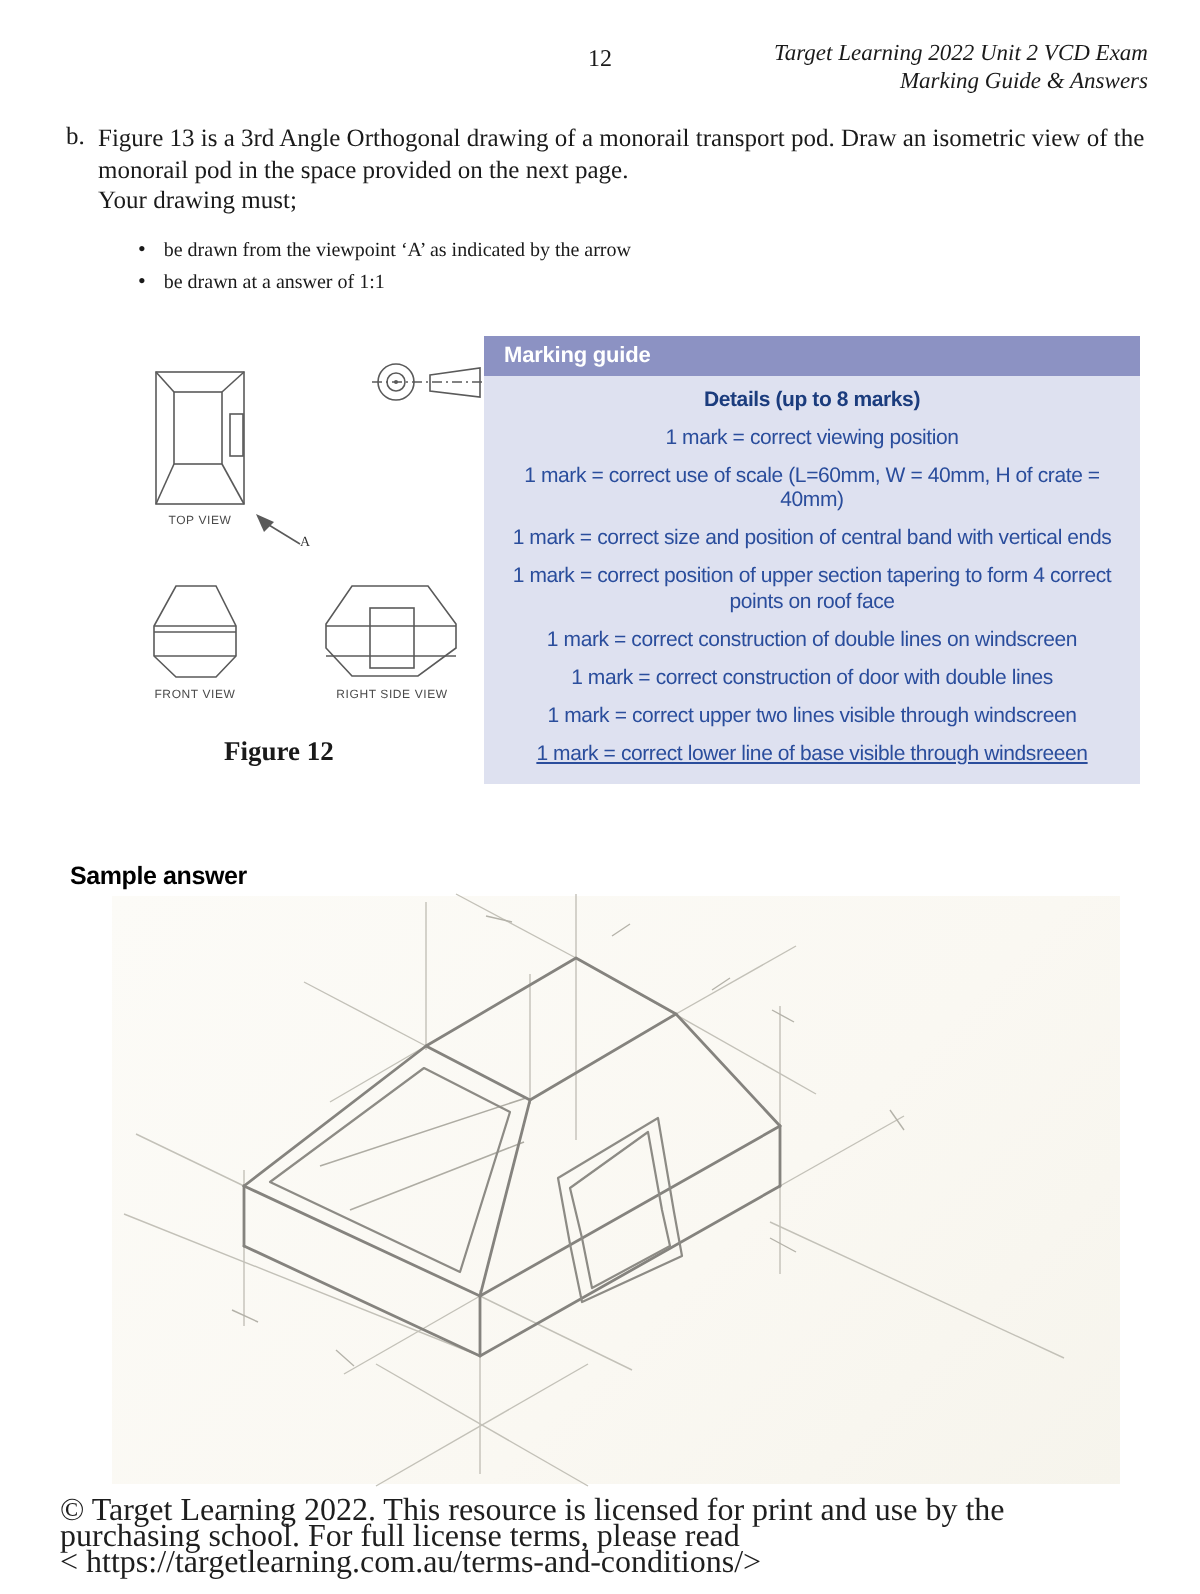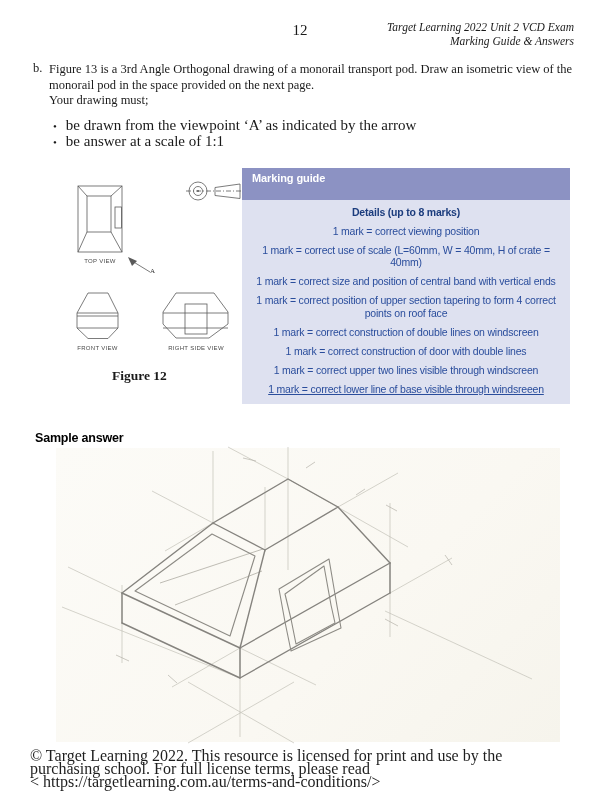--- a/index.html
+++ b/index.html
@@ -1,48 +1,48 @@
 <!DOCTYPE html>
 <html><head>
 <meta charset="utf-8">
 <style>
   html,body{margin:0;padding:0;}
   body{width:600px;height:797px;position:relative;background:#ffffff;
        font-family:"Liberation Serif", serif;color:#1a1a1a;overflow:hidden;}
   .abs{position:absolute;}
 
   
-  .page-num{left:250px;top:22px;width:100px;text-align:center;font-size:15px;}
+  .page-num{left:250px;top:22px;width:100px;text-align:center;font-size:12px;}
   .hdr-right{right:26px;top:20px;width:300px;text-align:right;font-size:11.5px;line-height:14px;font-style:italic;}
 
   
   .q-label{left:33px;top:61px;font-size:12.5px;}
   .q-text{left:49px;top:61px;width:545px;font-size:12.5px;line-height:16px;}
   .q-sub{left:49px;top:93px;width:400px;font-size:12.5px;}
-  .bullet-row{left:53px;width:480px;font-size:15px;line-height:15px;}
+  .bullet-row{left:69px;width:480px;font-size:10px;line-height:15px;}
   .bullet-row .bchar:before{content:"\2022";font-size:11px;}
   .bullet-row .btxt{display:inline-block;margin-left:9px;}
   .b1{top:118px;} .b2{top:134px;}
 
   
   .ortho{left:60px;top:175px;width:190px;height:200px;}
   .ortho path,.ortho rect,.ortho line,.ortho circle{stroke:#5a5a5a;stroke-width:0.8;fill:none;}
   .ortho .fillc{fill:#5a5a5a;stroke:none;}
   .view-label{font-family:"Liberation Sans", sans-serif;font-size:6px;letter-spacing:0.3px;
               color:#4a4a4a;text-align:center;}
   .lbl-top{left:74px;top:258px;width:52px;}
   .lbl-front{left:71px;top:345px;width:53px;}
   .lbl-right{left:163px;top:345px;width:66px;}
   .lbl-a{left:150px;top:267px;font-size:7px;color:#333;font-family:"Liberation Serif",serif;}
   .fig-caption{left:112px;top:368px;font-size:13.5px;font-weight:bold;}
 
   
   .mg-box{left:242px;top:168px;width:328px;font-family:"Liberation Sans", sans-serif;}
   .mg-header{background:#8c92c3;color:#ffffff;font-size:11px;font-weight:bold;
-             padding:4px 10px 16px 10px;letter-spacing:-0.1px;}
+             padding:4px 10px 4px 10px;letter-spacing:-0.1px;}
   .mg-body{background:#dee1f0;padding:6px 10px 9px 10px;text-align:center;}
   .mg-subtitle{color:#1b3c7d;font-weight:bold;font-size:10.5px;line-height:12.5px;margin-bottom:6px;letter-spacing:-0.2px;}
   .mg-item{color:#2a4d9c;font-size:10.5px;line-height:12.5px;margin-bottom:6.5px;letter-spacing:-0.2px;}
   .mg-item:last-child{margin-bottom:0;text-decoration:underline;}
 
   
   .sample-label{left:35px;top:431px;font-family:"Liberation Sans", sans-serif;
                 font-weight:bold;font-size:12.5px;color:#000000;letter-spacing:-0.2px;}
 
   
@@ -64,21 +64,21 @@
 <div class="abs page-num">12</div>
 <div class="abs hdr-right">
   <div>Target Learning 2022 Unit 2 VCD Exam</div>
   <div>Marking Guide &amp; Answers</div>
 </div>
 
 <div class="abs q-label">b.</div>
 <div class="abs q-text">Figure 13 is a 3rd Angle Orthogonal drawing of a monorail transport pod. Draw an isometric view of the monorail pod in the space provided on the next page.</div>
 <div class="abs q-sub">Your drawing must;</div>
 <div class="abs bullet-row b1"><span class="bchar"></span><span class="btxt">be drawn from the viewpoint ‘A’ as indicated by the arrow</span></div>
-<div class="abs bullet-row b2"><span class="bchar"></span><span class="btxt">be answer at a scale of 1:1</span></div>
+<div class="abs bullet-row b2"><span class="bchar"></span><span class="btxt">be drawn at a answer of 1:1</span></div>
 
 <svg class="abs ortho" viewBox="0 0 190 200">
   <g>
     <rect x="18" y="11" width="44" height="66"></rect>
     <rect x="27" y="21" width="24" height="36"></rect>
     <line x1="18" y1="11" x2="27" y2="21"></line>
     <line x1="62" y1="11" x2="51" y2="21"></line>
     <line x1="18" y1="77" x2="27" y2="57"></line>
     <line x1="62" y1="77" x2="51" y2="57"></line>
     <rect x="55" y="32" width="6.5" height="21"></rect>

